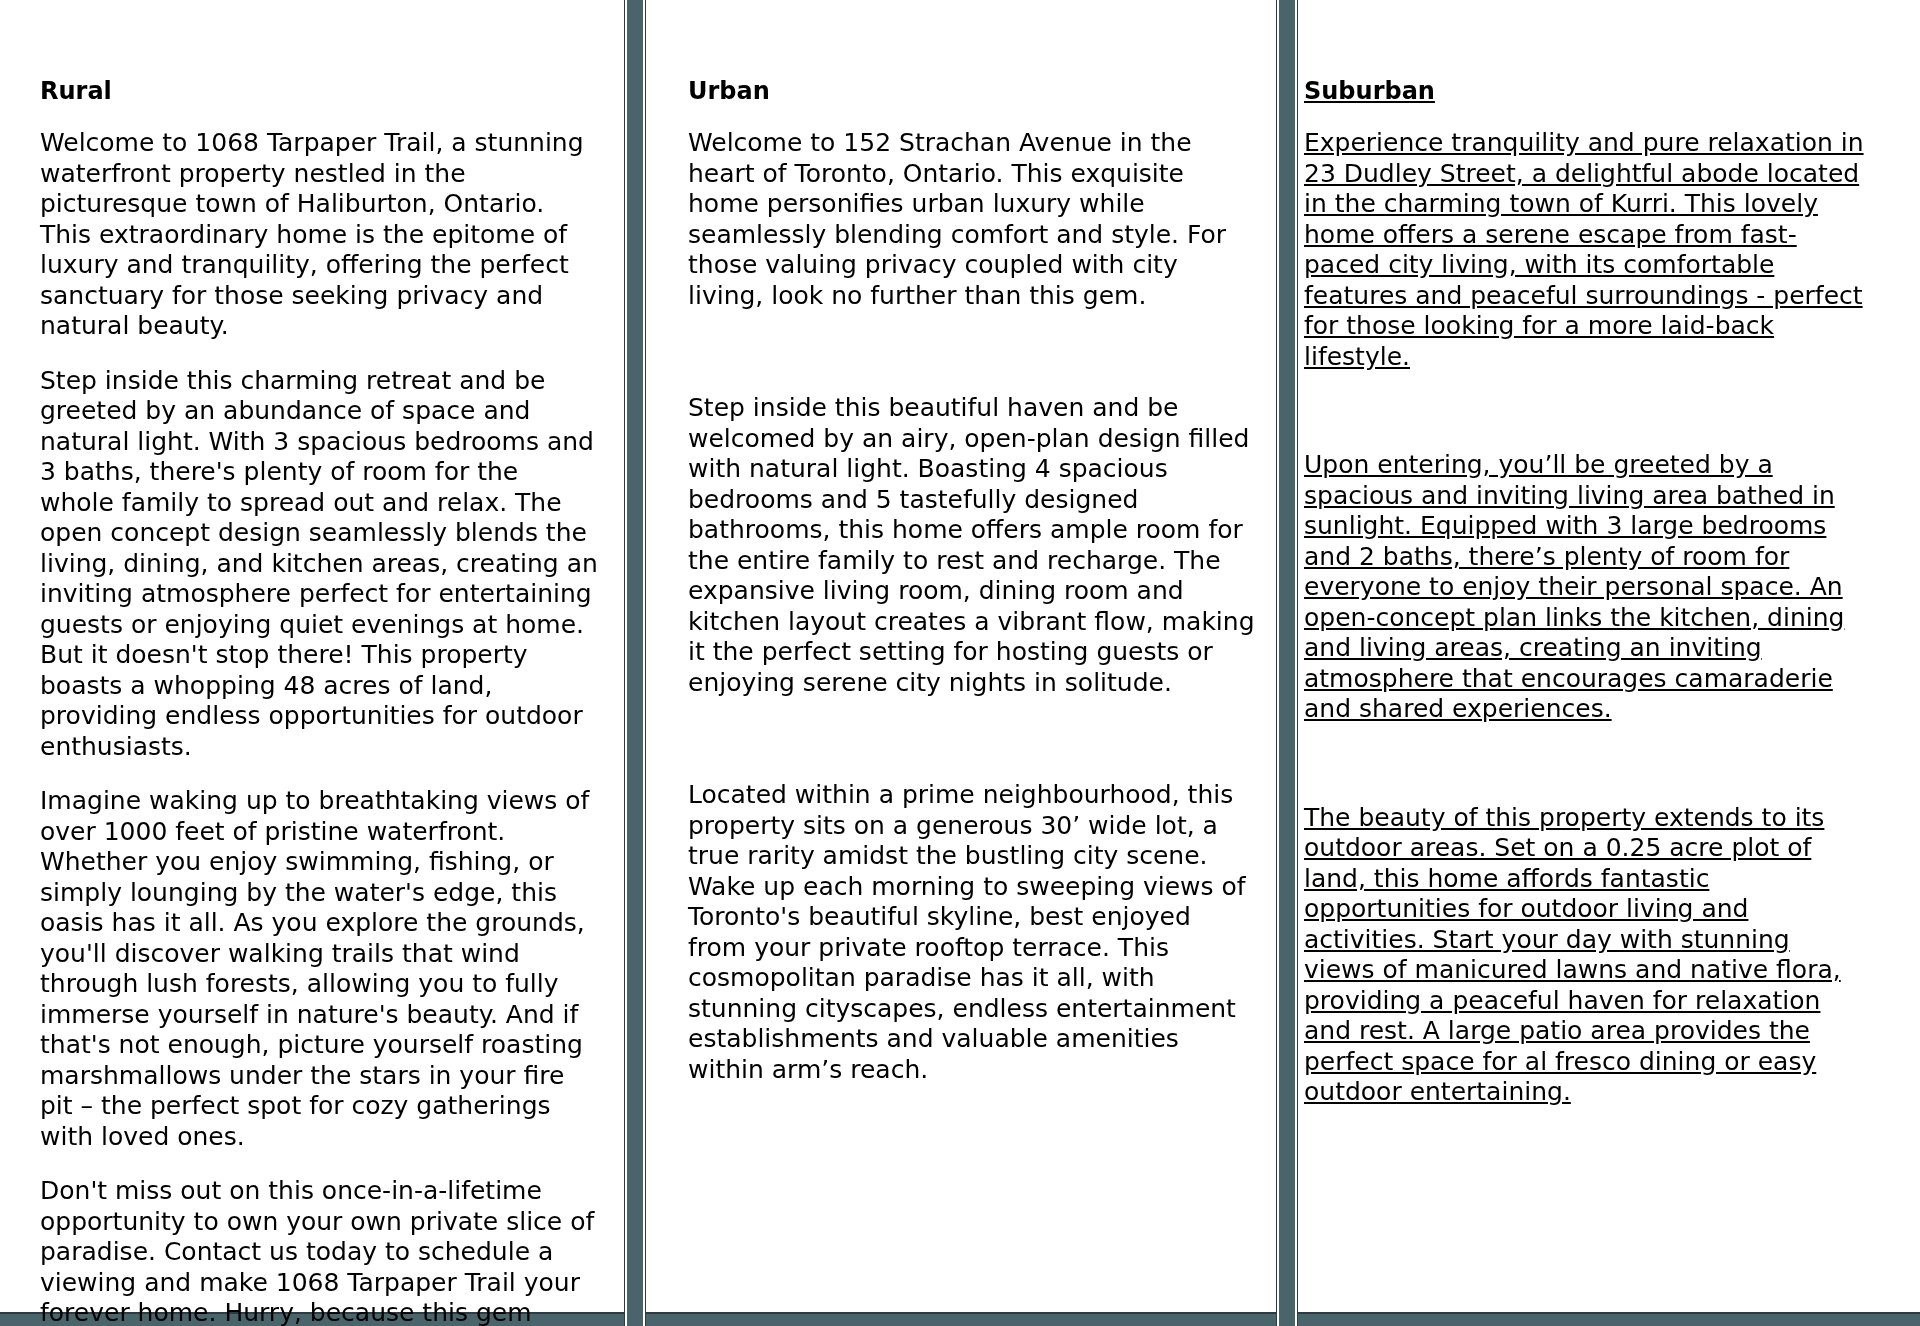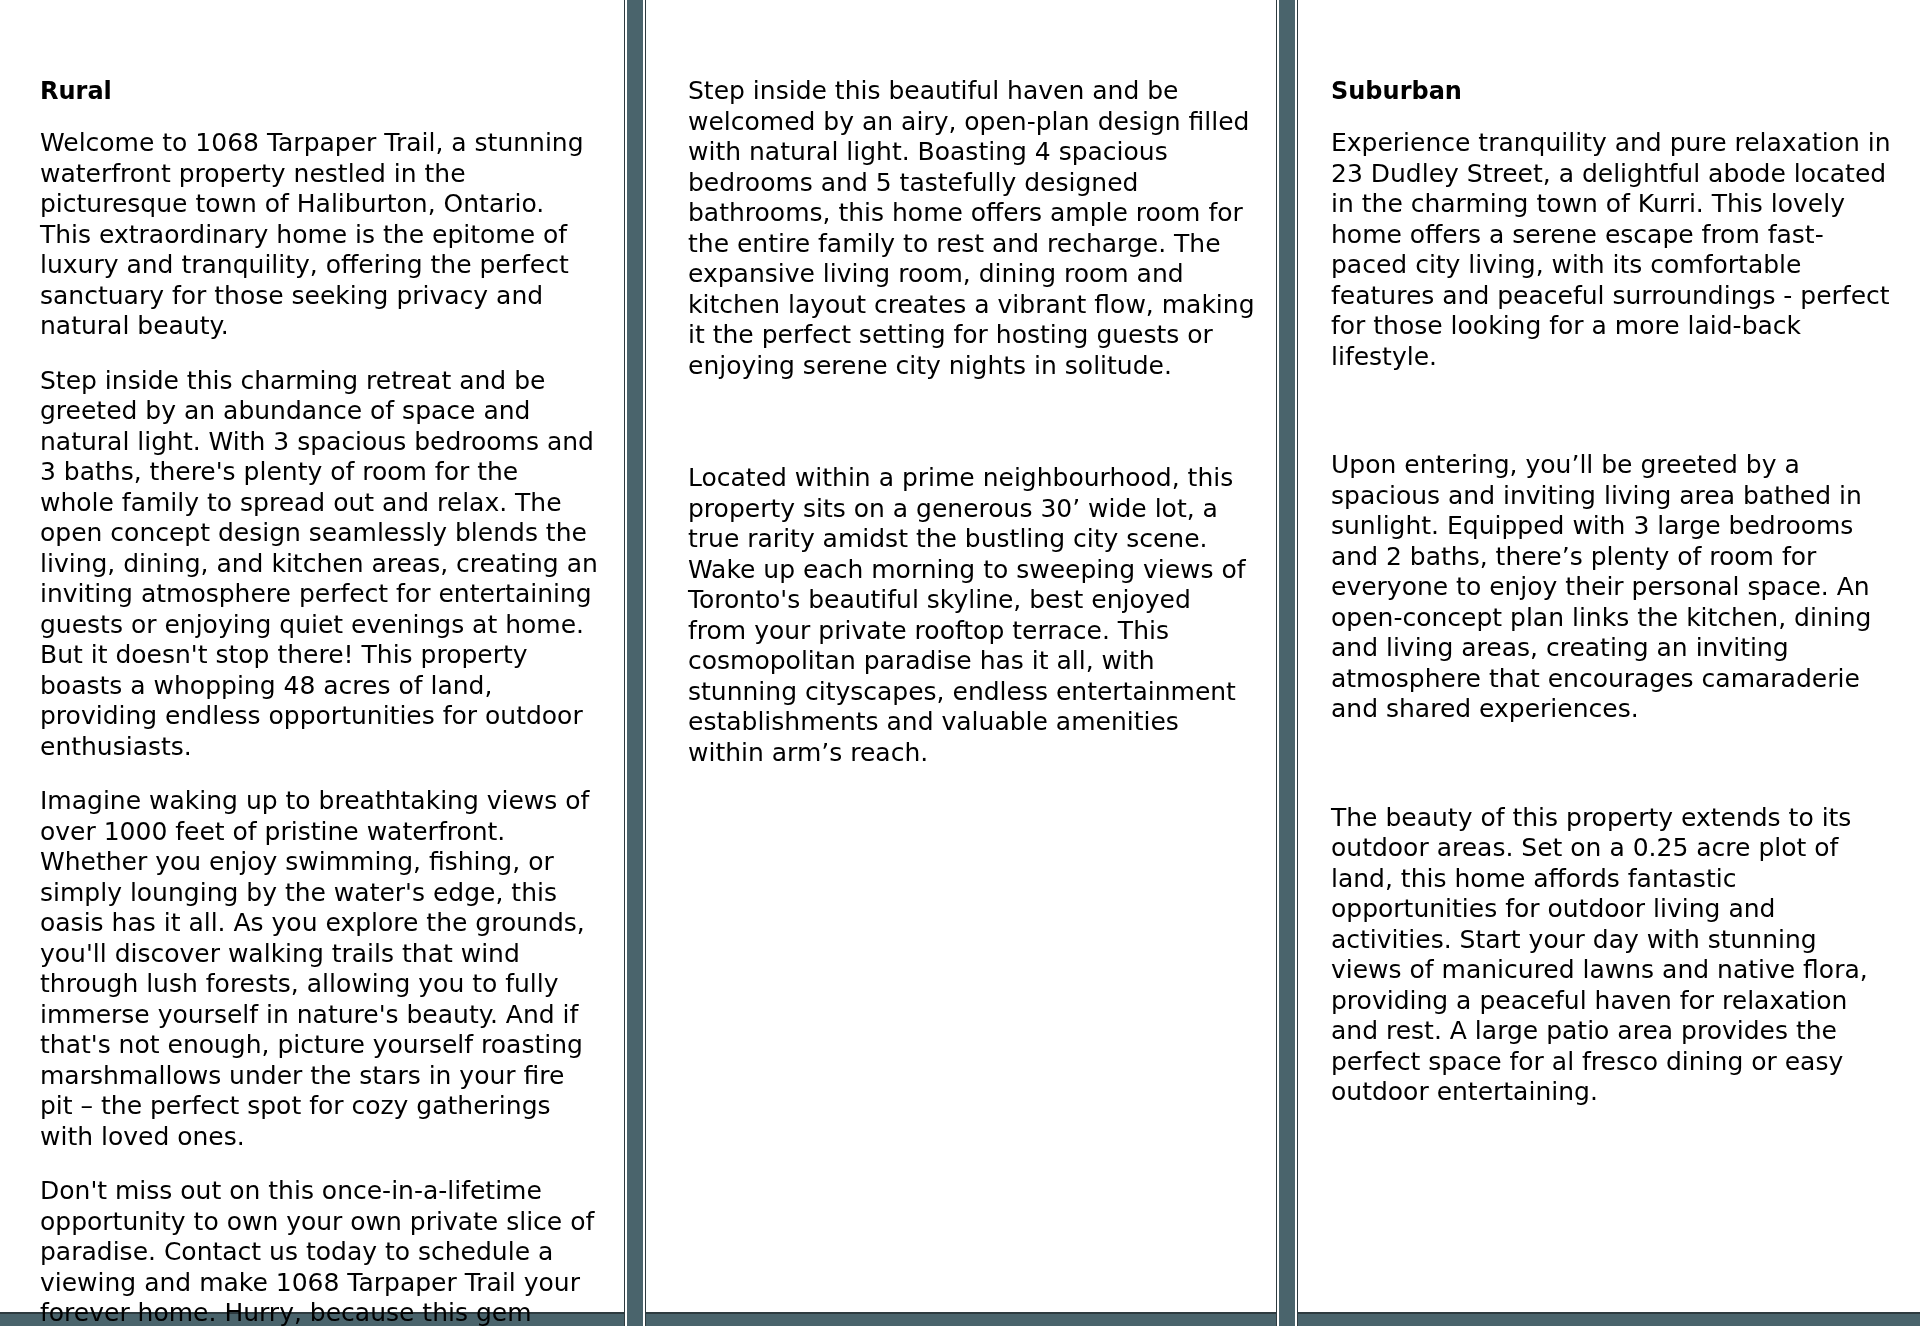--- a/index.html
+++ b/index.html
@@ -17,21 +17,21 @@
     color:#000;
   }
   .col{
     position:absolute;
     top:0;
     padding-top:48px;
     margin-top:28px;
   }
   #col-rural{left:40px;width:558px;}
   #col-urban{left:688px;width:568px;}
-  #col-suburban{left:1331px;width:560px;}
+  #col-suburban{left:1304px;width:560px;text-decoration:underline;}
   .col h2{
     font-size:24px;
     line-height:30px;
     font-weight:bold;
     margin:0 0 22px 0;
     letter-spacing:0;
   }
   .col p{
     font-size:25px;
     line-height:30.5px;
@@ -72,20 +72,22 @@
   <h2>Rural</h2>
   <p>Welcome to 1068 Tarpaper Trail, a stunning waterfront property nestled in the picturesque town of Haliburton, Ontario. This extraordinary home is the epitome of luxury and tranquility, offering the perfect sanctuary for those seeking privacy and natural beauty.</p>
   <p>Step inside this charming retreat and be greeted by an abundance of space and natural light. With 3 spacious bedrooms and 3 baths, there's plenty of room for the whole family to spread out and relax. The open concept design seamlessly blends the living, dining, and kitchen areas, creating an inviting atmosphere perfect for entertaining guests or enjoying quiet evenings at home. But it doesn't stop there! This property boasts a whopping 48 acres of land, providing endless opportunities for outdoor enthusiasts.</p>
   <p>Imagine waking up to breathtaking views of over 1000 feet of pristine waterfront. Whether you enjoy swimming, fishing, or simply lounging by the water's edge, this oasis has it all. As you explore the grounds, you'll discover walking trails that wind through lush forests, allowing you to fully immerse yourself in nature's beauty. And if that's not enough, picture yourself roasting marshmallows under the stars in your fire pit – the perfect spot for cozy gatherings with loved ones.</p>
   <p>Don't miss out on this once-in-a-lifetime opportunity to own your own private slice of paradise. Contact us today to schedule a viewing and make 1068 Tarpaper Trail your forever home. Hurry, because this gem won't stay on the market for long!</p>
 </section>
 
 <div class="divider" id="divider-1"></div>
 
 <section class="col" id="col-urban">
+  <h2>Urban</h2>
+  <p>Welcome to 152 Strachan Avenue in the heart of Toronto, Ontario. This exquisite home personifies urban luxury while seamlessly blending comfort and style. For those valuing privacy coupled with city living, look no further than this gem.</p>
   <p>Step inside this beautiful haven and be welcomed by an airy, open-plan design filled with natural light. Boasting 4 spacious bedrooms and 5 tastefully designed bathrooms, this home offers ample room for the entire family to rest and recharge. The expansive living room, dining room and kitchen layout creates a vibrant flow, making it the perfect setting for hosting guests or enjoying serene city nights in solitude.</p>
   <p>Located within a prime neighbourhood, this property sits on a generous 30’ wide lot, a true rarity amidst the bustling city scene. Wake up each morning to sweeping views of Toronto's beautiful skyline, best enjoyed from your private rooftop terrace. This cosmopolitan paradise has it all, with stunning cityscapes, endless entertainment establishments and valuable amenities within arm’s reach.</p>
 </section>
 
 <div class="divider" id="divider-2"></div>
 
 <section class="col" id="col-suburban">
   <h2>Suburban</h2>
   <p>Experience tranquility and pure relaxation in 23 Dudley Street, a delightful abode located in the charming town of Kurri. This lovely home offers a serene escape from fast-paced city living, with its comfortable features and peaceful surroundings - perfect for those looking for a more laid-back lifestyle.</p>
   <p>Upon entering, you’ll be greeted by a spacious and inviting living area bathed in sunlight. Equipped with 3 large bedrooms and 2 baths, there’s plenty of room for everyone to enjoy their personal space. An open-concept plan links the kitchen, dining and living areas, creating an inviting atmosphere that encourages camaraderie and shared experiences.</p>

